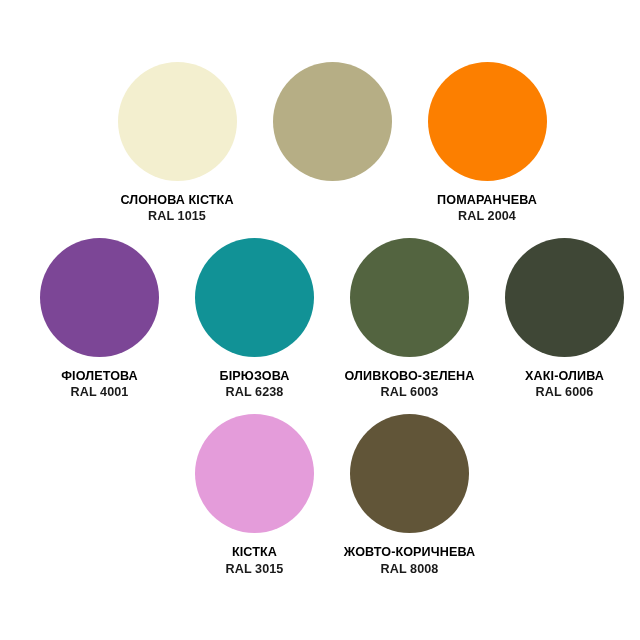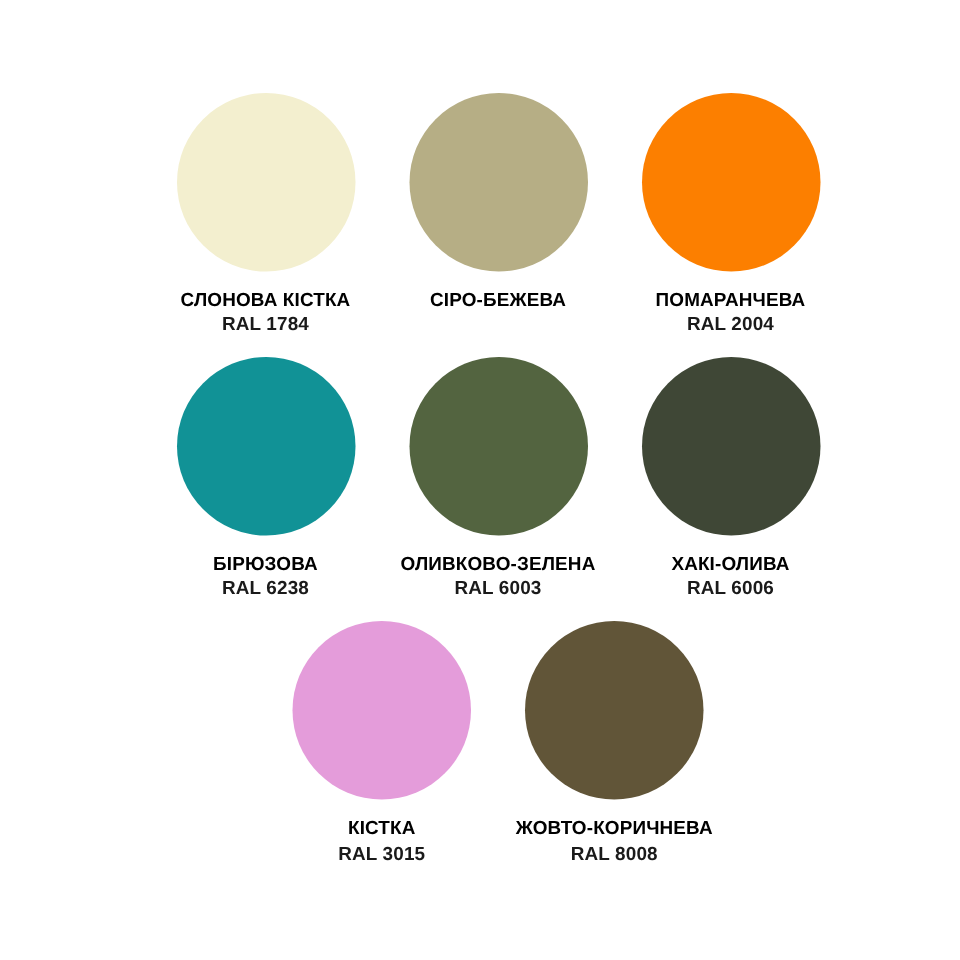--- a/index.html
+++ b/index.html
@@ -78,39 +78,45 @@
 </head>
 <body style="background: rgb(255, 255, 255);">
 
 <div class="palette">
 
   <div class="swatch-row row-1">
     <div class="swatch-cell">
       <span class="swatch-disc" style="background: rgb(243, 239, 207);"></span>
       <span class="swatch-labels">
         <span class="swatch-name">СЛОНОВА КІСТКА</span>
-        <span class="swatch-code">RAL 1784</span>
+        <span class="swatch-code">RAL 1015</span>
       </span>
     </div>
     <div class="swatch-cell">
       <span class="swatch-disc" style="background: rgb(182, 174, 133);"></span>
       <span class="swatch-labels">
-        <span class="swatch-name">СІРО-БЕЖЕВА</span>
       </span>
     </div>
     <div class="swatch-cell">
       <span class="swatch-disc" style="background: rgb(252, 127, 0);"></span>
       <span class="swatch-labels">
         <span class="swatch-name">ПОМАРАНЧЕВА</span>
         <span class="swatch-code">RAL 2004</span>
       </span>
     </div>
   </div>
 
   <div class="swatch-row row-2">
+    <div class="swatch-cell">
+      <span class="swatch-disc" style="background: rgb(124, 70, 150);"></span>
+      <span class="swatch-labels">
+        <span class="swatch-name">ФІОЛЕТОВА</span>
+        <span class="swatch-code">RAL 4001</span>
+      </span>
+    </div>
     <div class="swatch-cell">
       <span class="swatch-disc" style="background: rgb(17, 146, 150);"></span>
       <span class="swatch-labels">
         <span class="swatch-name">БІРЮЗОВА</span>
         <span class="swatch-code">RAL 6238</span>
       </span>
     </div>
     <div class="swatch-cell">
       <span class="swatch-disc" style="background: rgb(83, 100, 64);"></span>
       <span class="swatch-labels wide">

